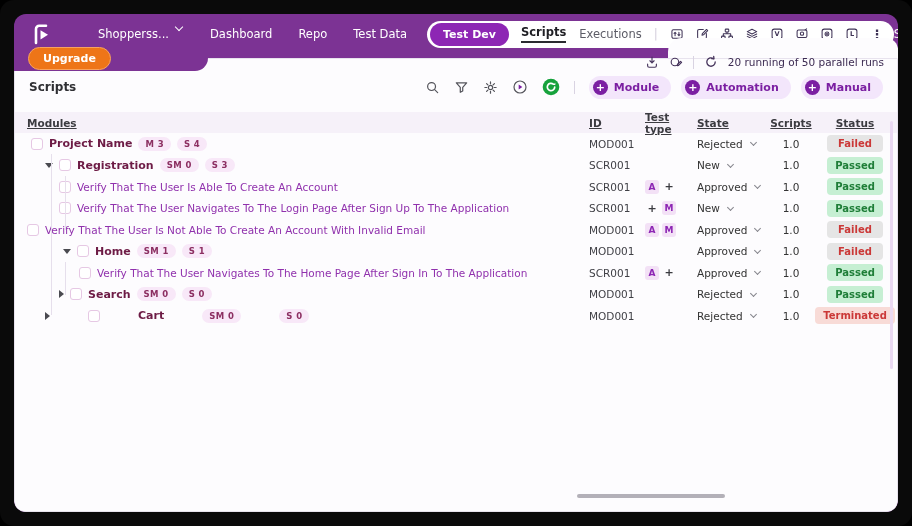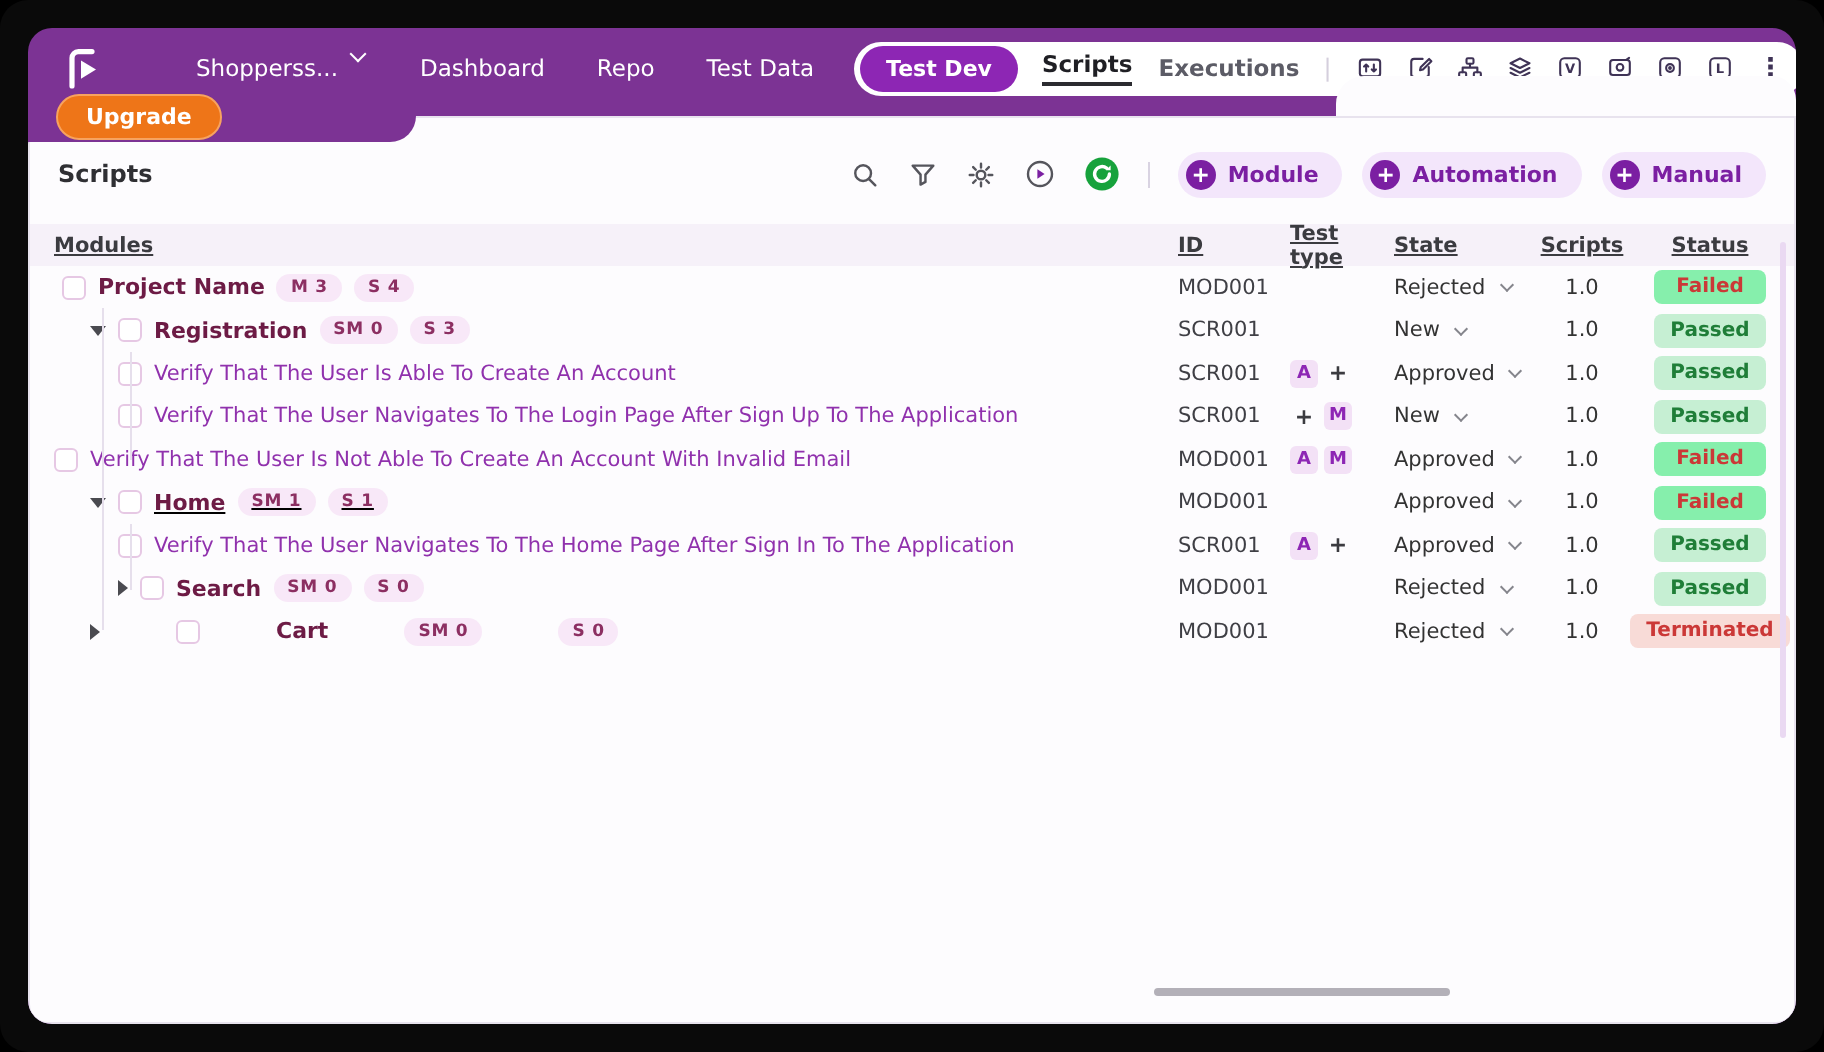--- a/index.html
+++ b/index.html
@@ -11,21 +11,21 @@
   
   .topbar{height:40px;display:flex;align-items:center;padding:0 16px;color:#fff;}
   .logo{display:inline-flex;margin-right:44px;}
   .project-sel{display:flex;align-items:flex-start;gap:7px;font-size:11.5px;cursor:pointer;margin-right:28px;white-space:nowrap;}
   .chev{width:6px;height:6px;border-right:1.5px solid #fff;border-bottom:1.5px solid #fff;transform:rotate(45deg);margin-top:-3px;}
   .nav-left{display:flex;gap:26px;font-size:11.5px;margin-right:20px;}
   .nav-item{cursor:pointer;white-space:nowrap;}
   .mode-pill{display:flex;align-items:center;background:#fff;border-radius:15px;height:27px;padding:0 10px 0 3px;gap:12px;color:#3f3356;}
   .testdev{background:#8d26b4;color:#fff;font-weight:700;font-size:11px;padding:5px 13px;border-radius:13px;cursor:pointer;white-space:nowrap;}
   .pill-tabs{display:flex;gap:13px;align-items:center;}
-  .pill-tab{font-size:11.5px;color:#5c5c66;cursor:pointer;white-space:nowrap;font-weight:bold;}
+  .pill-tab{font-size:11.5px;color:#5c5c66;cursor:pointer;white-space:nowrap;}
   .pill-tab.active{color:#1f1f24;font-weight:700;border-bottom:2px solid #2b2b30;padding-bottom:2px;}
   .pill-div{color:#d5cfdd;font-size:12px;}
   .pill-icons{display:flex;gap:11px;align-items:center;}
   .pill-icon{display:inline-flex;cursor:pointer;color:#3f3356;}
   .pill-kebab{font-size:13px;color:#3f3356;cursor:pointer;font-weight:700;}
   .nav-right{display:flex;gap:24px;font-size:11.5px;margin-left:auto;}
 
   
   .tools-tab{position:absolute;top:24px;right:0;width:230px;height:26px;background:#fdfcfe;border-radius:14px 12px 0 0;}
   .upgrade-strip{position:absolute;top:44px;left:0;width:194px;height:13px;background:#7c3394;border-bottom-right-radius:14px;z-index:3;}
@@ -69,21 +69,21 @@
   .script-name{color:#9031ad;font-size:10.5px;white-space:nowrap;overflow:hidden;text-overflow:ellipsis;cursor:pointer;}
   .count-badge{background:#f8e8f8;color:#8c2f62;font-size:8.5px;font-weight:700;padding:2px 7px;border-radius:8px;
                letter-spacing:.4px;white-space:nowrap;flex:none;}
   .tt{width:14px;height:14px;border-radius:3px;background:#f3e1f6;color:#8d26b4;font-size:9px;font-weight:700;
       display:inline-flex;align-items:center;justify-content:center;cursor:pointer;}
   .tt-plus{background:transparent;color:#3b3b40;font-size:11px;}
   .state-label{color:#333;}
   .chev-g{width:5px;height:5px;border-right:1.4px solid #85858c;border-bottom:1.4px solid #85858c;transform:rotate(45deg);margin-top:-2px;}
   .status-badge{min-width:56px;text-align:center;padding:3px 8px;border-radius:4px;font-size:10px;font-weight:600;}
   .s-passed{background:#c6efd3;color:#1f7e38;}
-  .s-failed{background:#86efac;color:#cb3837;}
+  .s-failed{background:#e5e5e5;color:#cb3837;}
   .s-terminated{background:#f8dbd7;color:#cb3837;}
   .tbody{position:relative;}
   .tree-guide{position:absolute;width:1px;background:#e6dfec;}
   .vtrack{position:absolute;top:62px;right:4px;width:3px;height:248px;background:#ead9f2;border-radius:2px;}
   .hthumb{position:absolute;bottom:13px;left:562px;width:148px;height:4px;background:#b3b0b8;border-radius:2px;cursor:grab;}
 </style>
 </head>
 <body>
 
 <div class="frame">
@@ -173,20 +173,42 @@
       <div class="nav-right" id="nav-right">
           <span class="nav-item">Suites</span>
         </div>
 
     </div>
 
     <div class="tools-tab"></div>
     <div class="upgrade-strip"></div>
     <button class="upgrade">Upgrade</button>
 
+    <div class="runs-row">
+      <span class="ric">
+        <svg width="14" height="14" viewBox="0 0 16 16" fill="none" stroke="currentColor" stroke-width="1.3" stroke-linecap="round" stroke-linejoin="round">
+            <path d="M8 2.5V9m0 0L5.6 6.6M8 9l2.4-2.4"></path>
+            <path d="M3 10.5v1.8A1.7 1.7 0 0 0 4.7 14h6.6a1.7 1.7 0 0 0 1.7-1.7v-1.8"></path>
+          </svg>
+      </span>
+      <span class="ric">
+        <svg width="14" height="14" viewBox="0 0 16 16" fill="none" stroke="currentColor" stroke-width="1.3" stroke-linecap="round" stroke-linejoin="round">
+            <circle cx="6.8" cy="8" r="4.3"></circle>
+            <path d="M9.8 10.6l3.4-3.4 1.2 1.2-3.4 3.4-1.6.4z"></path>
+          </svg>
+      </span>
+      <span class="vdiv"></span>
+      <span class="ric">
+        <svg width="14" height="14" viewBox="0 0 16 16" fill="none" stroke="currentColor" stroke-width="1.5" stroke-linecap="round" stroke-linejoin="round">
+            <path d="M12.8 8A4.8 4.8 0 1 1 10.9 4.2"></path>
+            <path d="M11.1 1.7l.3 2.8-2.8-.3"></path>
+          </svg>
+      </span>
+      <span class="runs-text">20 running of 50 parallel runs</span>
+    </div>
 
     <div class="content">
 
       <div class="toolbar">
         <span class="tb-title">Scripts</span>
         <div class="tb-right">
           <span class="tbic">
             <svg width="15" height="15" viewBox="0 0 16 16" fill="none" stroke="currentColor" stroke-width="1.3" stroke-linecap="round">
                 <circle cx="7" cy="7" r="4.2"></circle>
                 <path d="M10.3 10.3l3.2 3.2"></path>
@@ -335,40 +357,40 @@
             <div class="cell-state">
               <span class="state-label">Approved</span>
               <span class="chev-g"></span>
             </div>
             <div class="cell-version">1.0</div>
             <div class="cell-status">
               <span class="status-badge s-failed">Failed</span>
             </div>
           </div>
           <div class="row">
-            <div class="cell-modules" style="padding-left: 30px; text-decoration: underline;">
+            <div class="cell-modules" style="padding-left: 48px;">
               <span class="caret caret-down"></span>
               <span class="cb"></span>
               <span class="mod-name">Home</span>
               <span class="count-badge">SM 1</span>
               <span class="count-badge">S 1</span>
             </div>
             <div class="cell-id">MOD001</div>
             <div class="cell-type"></div>
             <div class="cell-state">
               <span class="state-label">Approved</span>
               <span class="chev-g"></span>
             </div>
             <div class="cell-version">1.0</div>
             <div class="cell-status">
               <span class="status-badge s-failed">Failed</span>
             </div>
           </div>
           <div class="row">
-            <div class="cell-modules" style="padding-left: 44px;">
+            <div class="cell-modules" style="padding-left: 64px;">
               <span class="cb"></span>
               <span class="script-name">Verify That The User Navigates To The Home Page After Sign In  To The Application</span>
             </div>
             <div class="cell-id">SCR001</div>
             <div class="cell-type">
               <span class="tt">A</span>
               <span class="tt tt-plus">+</span>
             </div>
             <div class="cell-state">
               <span class="state-label">Approved</span>

